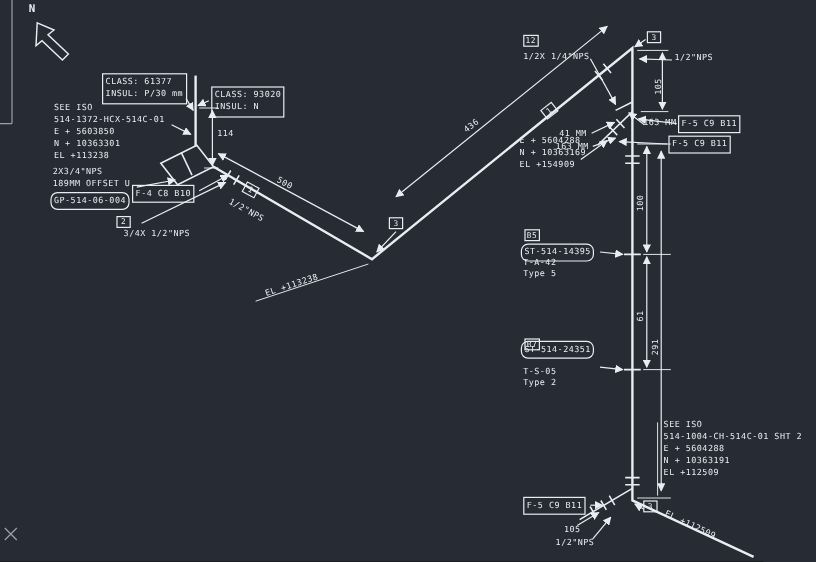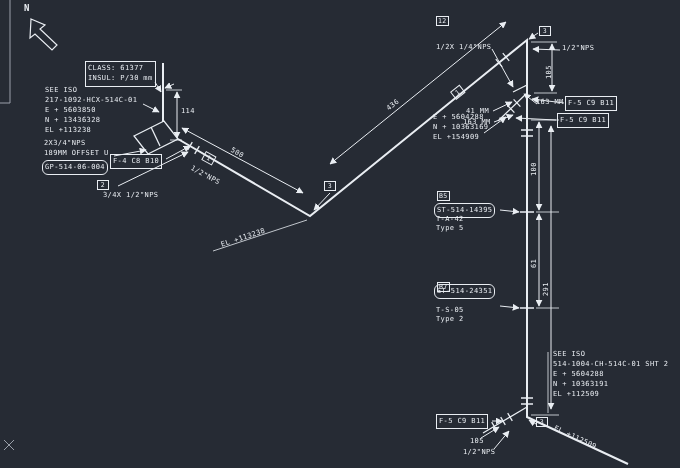--- a/index.html
+++ b/index.html
@@ -99,31 +99,35 @@
       <path d="M481,438 L499,427" marker-end="url(#arr)"></path>
       <path d="M494,449 L509,431" marker-end="url(#arr)"></path>
       <path d="M536,424 L529,420" marker-end="url(#arr)"></path>
     </g>
   </svg>
 
   <div class="lbl north" style="left:24px;top:4px">N</div>
 
   <div class="lbl" style="left:45px;top:86px">
     <span class="line">SEE ISO</span>
-    <span class="line">217-1092-HCX-514C-01</span>
+    <span class="line">514-1372-HCX-514C-01</span>
     <span class="line">E + 5603850</span>
-    <span class="line">N + 13436328</span>
+    <span class="line">N + 10363301</span>
     <span class="line">EL +113238</span>
   </div>
 
   <div class="lbl box" style="left:85px;top:61px">
     <span class="line">CLASS: 61377</span>
     <span class="line">INSUL: P/30 mm</span>
   </div>
 
+  <div class="lbl box" style="left:176px;top:72px">
+    <span class="line">CLASS: 93020</span>
+    <span class="line">INSUL: N</span>
+  </div>
 
   <div class="lbl" style="left:44px;top:139px">
     <span class="line">2X3/4"NPS</span>
     <span class="line">189MM OFFSET U</span>
   </div>
   <div class="lbl box tag" style="left:42px;top:160px">GP-514-06-004</div>
 
   <div class="lbl box" style="left:110px;top:154px">F-4 C8 B10</div>
 
   <div class="lbl nbox" style="left:97px;top:180px">2</div>
@@ -134,21 +138,21 @@
 
   <div class="lbl nbox rot" style="left:206px;top:151px;transform:rotate(28.5deg)">1</div>
   <div class="lbl rot" style="left:193px;top:164px;transform:rotate(28.5deg)">1/2"NPS</div>
 
   <div class="lbl rot" style="left:220px;top:241px;transform:rotate(-18deg)">EL +113238</div>
   <div class="lbl nbox" style="left:324px;top:181px">3</div>
 
   <div class="lbl rot" style="left:385px;top:106px;transform:rotate(-38deg)">436</div>
   <div class="lbl nbox rot" style="left:450px;top:92px;transform:rotate(-38deg)">1</div>
 
-  <div class="lbl nbox" style="left:436px;top:16px">12</div>
+  <div class="lbl nbox" style="left:436px;top:29px">12</div>
   <div class="lbl" style="left:436px;top:43px">1/2X 1/4"NPS</div>
 
   <div class="lbl nbox" style="left:539px;top:26px">3</div>
   <div class="lbl" style="left:562px;top:44px">1/2"NPS</div>
   <div class="lbl rot" style="left:545px;top:79px;transform:rotate(-90deg)">105</div>
 
   <div class="lbl" style="left:466px;top:107px">41 MM</div>
   <div class="lbl" style="left:463px;top:118px">163 MM</div>
   <div class="lbl" style="left:536px;top:98px">163 MM</div>
 

